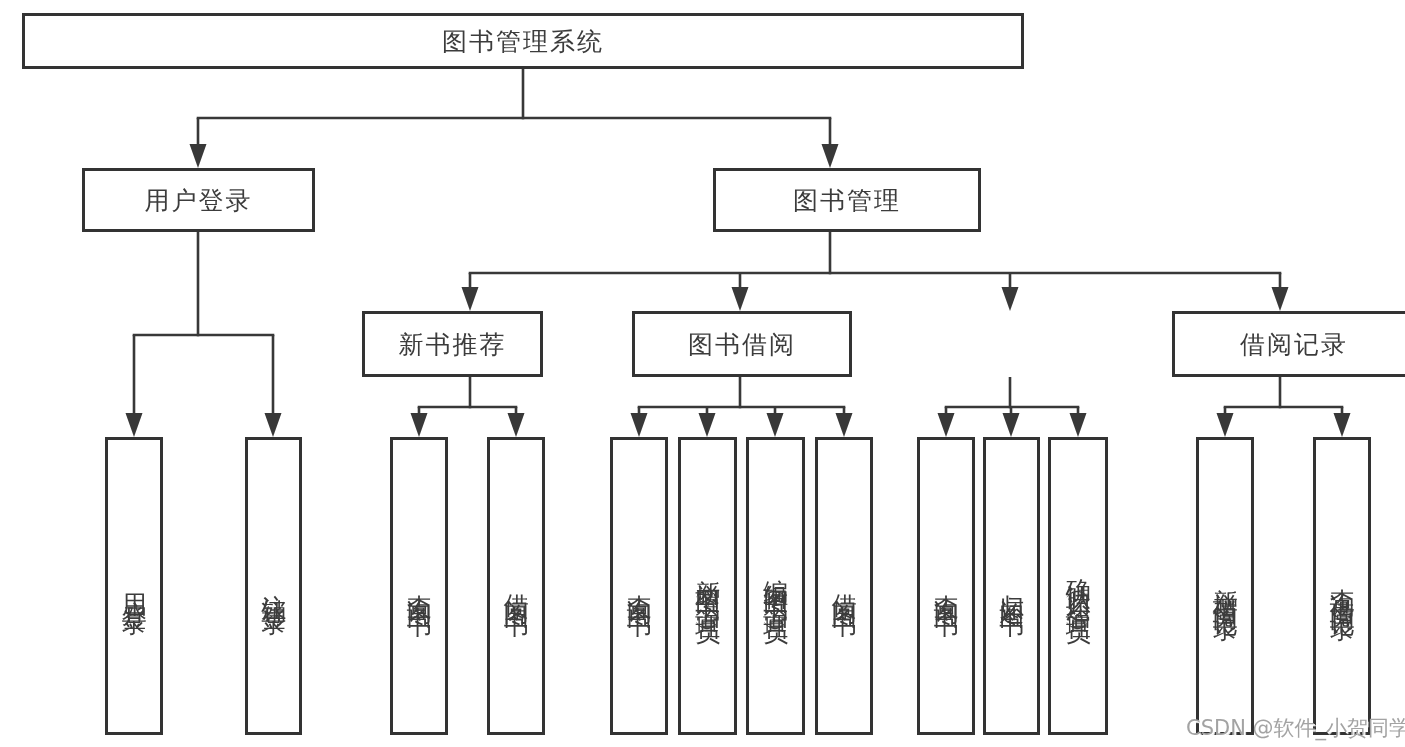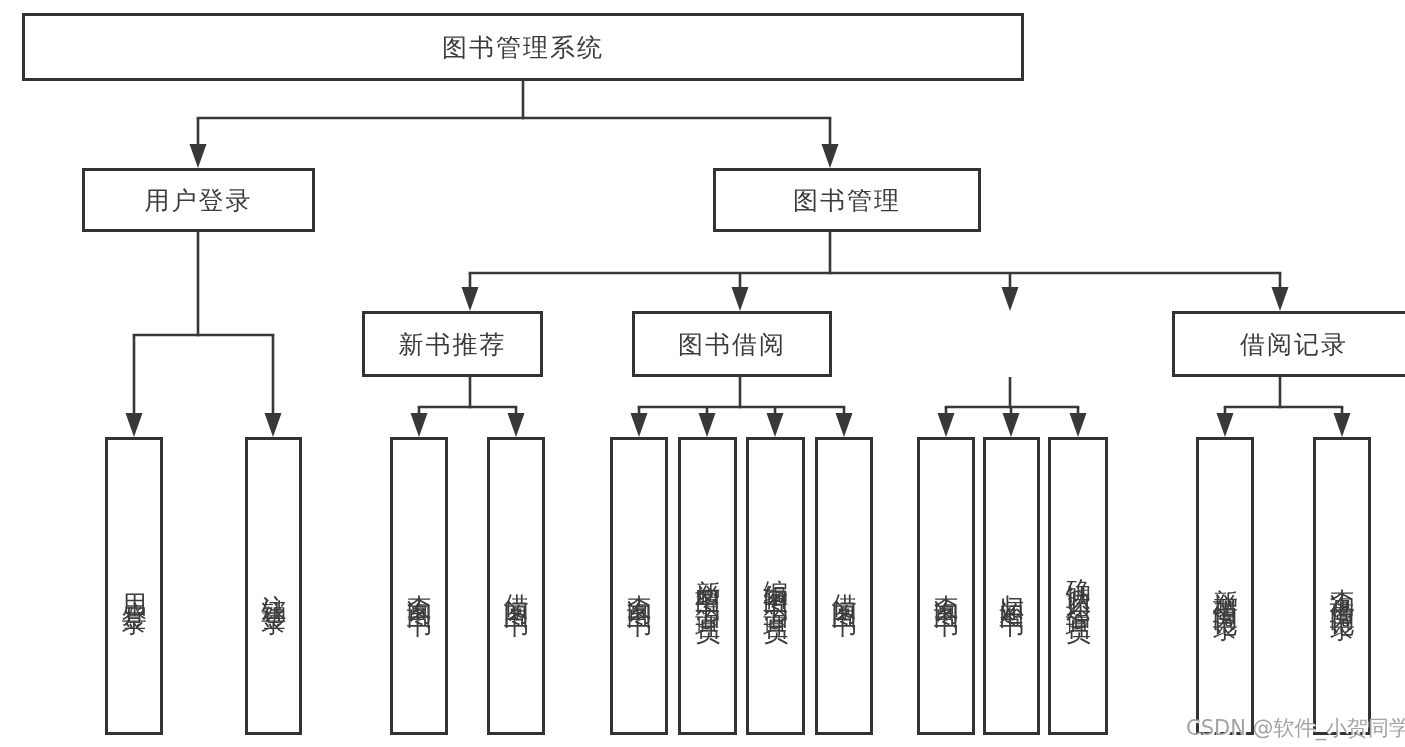--- a/index.html
+++ b/index.html
@@ -14,21 +14,21 @@
   .box{
     position:absolute;
     background:#ffffff;
     border:3px solid #333333;
     box-sizing:border-box;
     display:flex;align-items:center;justify-content:center;
     color:#3c3c3c;
     z-index:2;
   }
   .h-label{font-size:25px;letter-spacing:2px;white-space:nowrap;}
-  .root{left:22px;top:13px;width:1002px;height:68px;}
+  .root{left:22px;top:13px;width:1002px;height:56px;}
   .lvl2{top:168px;height:64px;}
   .lvl3{top:311px;height:66px;}
   .leaf{top:437px;height:298px;}
   .vtext{
     writing-mode:vertical-rl;
     text-orientation:mixed;
     font-size:25px;
     letter-spacing:6px;
     line-height:1.1;
     white-space:nowrap;
@@ -102,21 +102,21 @@
       <line x1="1342" y1="407" x2="1342" y2="419" stroke="#383838" stroke-width="2.6"></line>
       <polygon points="1333.5,413 1350.5,413 1342,437" fill="#383838"></polygon>
     </svg>
 
   <div class="box root h-label">图书管理系统</div>
 
   <div class="box lvl2 h-label" style="left:82px;width:233px;">用户登录</div>
   <div class="box lvl2 h-label" style="left:713px;width:268px;">图书管理</div>
 
   <div class="box lvl3 h-label" style="left:362px;width:181px;">新书推荐</div>
-  <div class="box lvl3 h-label" style="left:632px;width:200px;">图书借阅</div>
+  <div class="box lvl3 h-label" style="left:632px;width:220px;">图书借阅</div>
   <div class="box lvl3 h-label" style="left:1172px;width:244px;">借阅记录</div>
 
   <div class="box leaf" style="left:105px;width:58px;">
     <span class="vtext">用户登录</span>
   </div>
   <div class="box leaf" style="left:245px;width:57px;">
     <span class="vtext">注销登录</span>
   </div>
 
   <div class="box leaf" style="left:390px;width:58px;">

